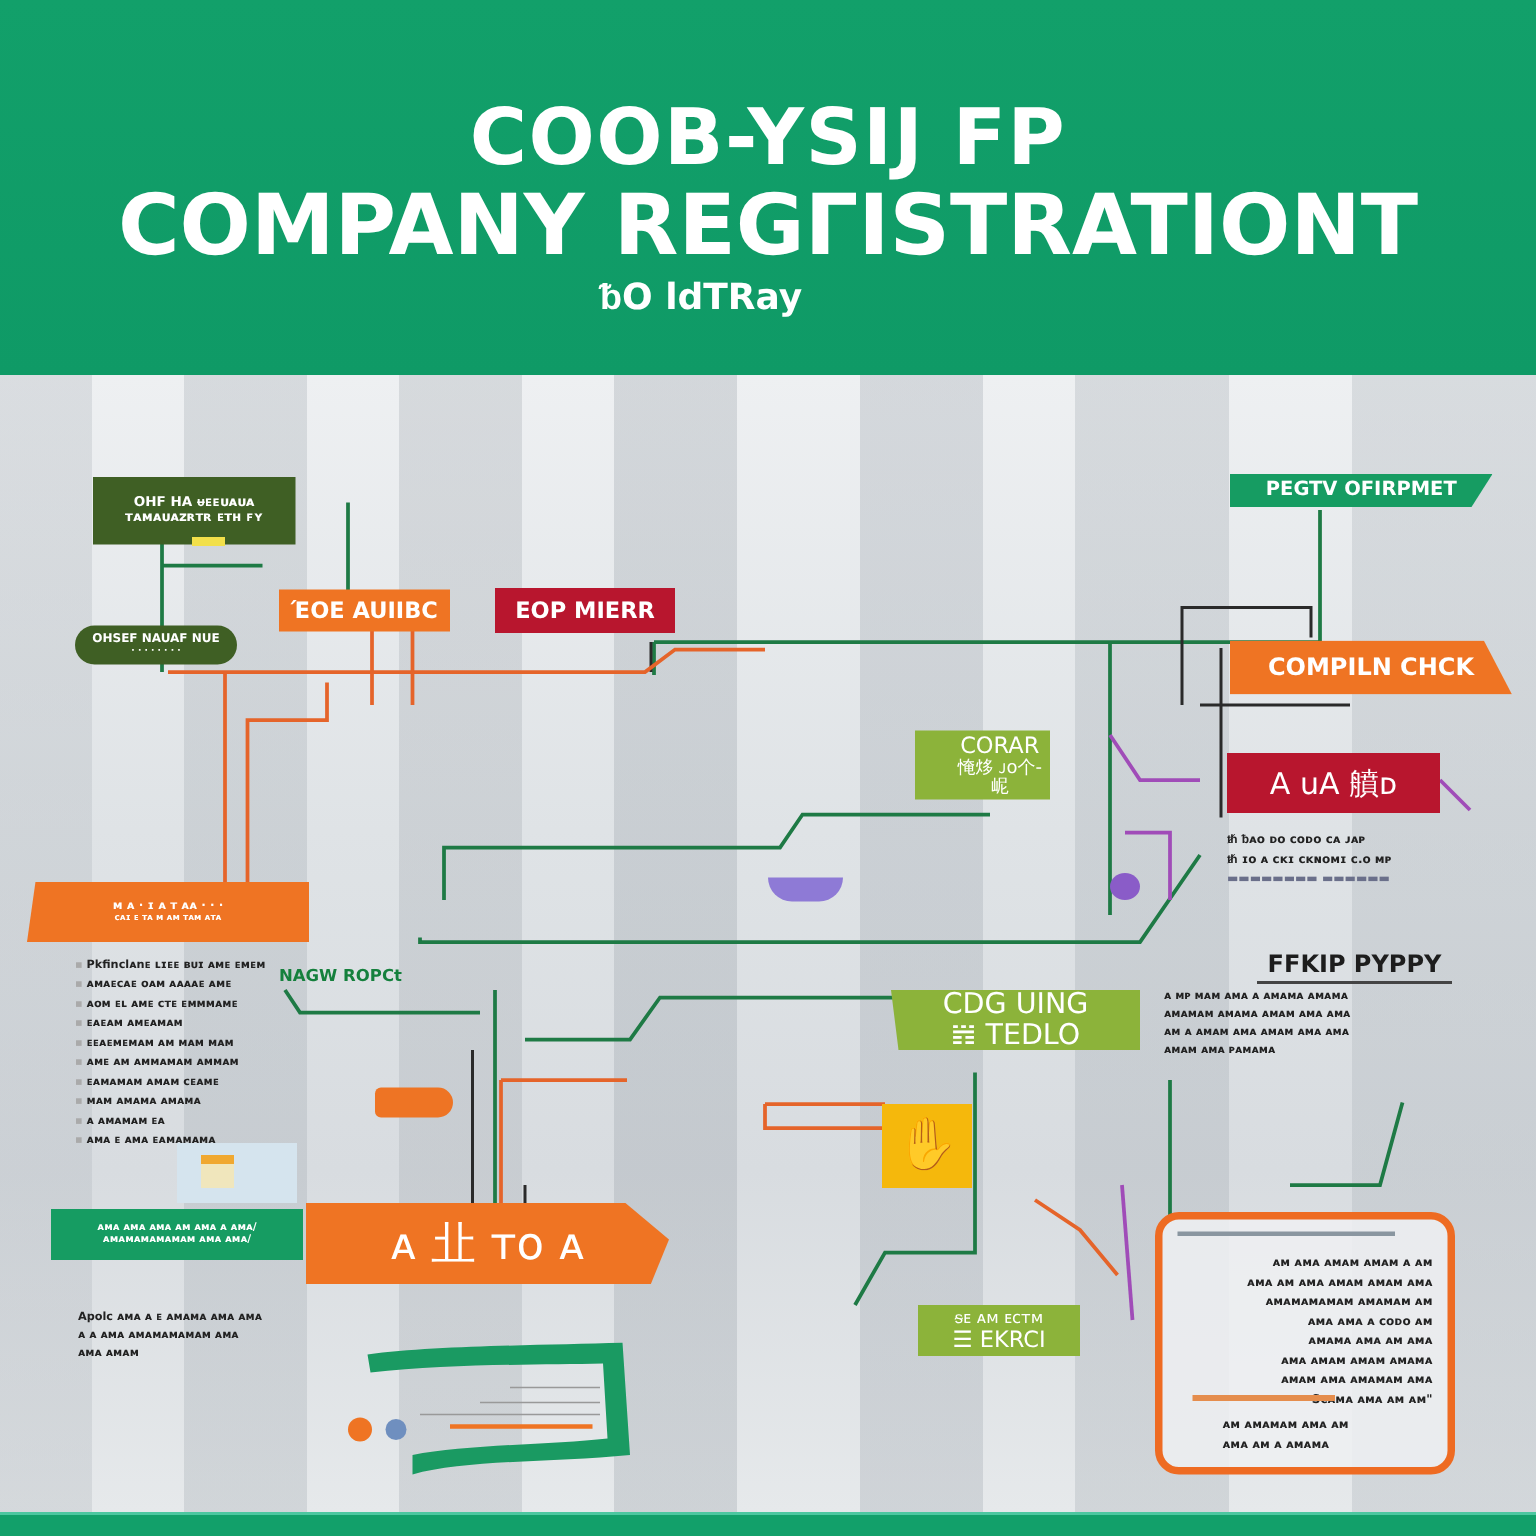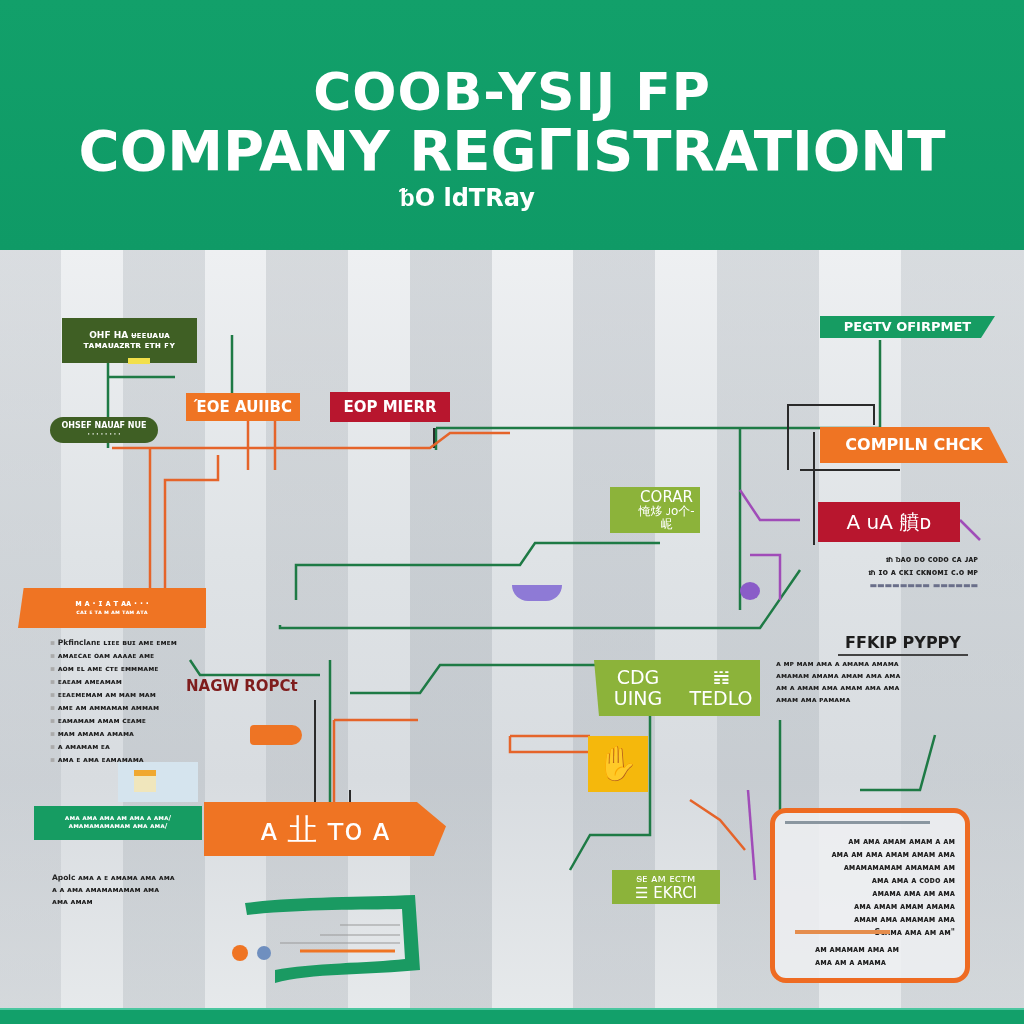--- a/index.html
+++ b/index.html
@@ -143,21 +143,21 @@
   <div>CORAR</div>
   <div style="font-size:12px;">㤿㶴 ᴊᴏ个-㞾</div>
 </div>
 
 <div class="box green" style="left:820px;top:316px;width:175px;height:22px;font-size:13px;clip-path:polygon(0 0,100% 0,92% 100%,0 100%);">PEGTV OFIRPMET</div>
 
 <div class="box orange" style="left:820px;top:427px;width:188px;height:36px;font-size:16px;clip-path:polygon(0 0,90% 0,100% 100%,0 100%);">COMPILN CHCK</div>
 
 <div class="box red" style="left:818px;top:502px;width:142px;height:40px;font-size:20px;font-weight:normal;">A uA 䒈ᴅ</div>
 
-<div class="textblock" style="left:818px;top:553px;width:160px;text-align:right;">
+<div class="textblock" style="left:818px;top:553px;width:160px;text-align:left;">
   <div>ᵺ ᵬᴀᴏ ᴅᴏ ᴄᴏᴅᴏ ᴄᴀ ᴊᴀᴘ</div>
   <div>ᵺ ɪᴏ ᴀ ᴄᴋɪ ᴄᴋɴᴏᴍɪ ᴄ.ᴏ ᴍᴘ</div>
   <div style="color:#6a6f8a;">▬▬▬▬▬▬▬▬ ▬▬▬▬▬▬</div>
 </div>
 
 <div style="position:absolute;left:512px;top:585px;width:50px;height:16px;background:#8e7ad6;border-radius:0 0 30px 30px;"></div>
 <div style="position:absolute;left:740px;top:582px;width:20px;height:18px;background:#8a5cc8;border-radius:50%;"></div>
 
 <div class="box orange" style="left:18px;top:588px;width:188px;height:40px;flex-direction:column;font-size:8px;clip-path:polygon(3% 0,100% 0,100% 100%,0 100%);">
   <div>ᴍ ᴀ · ɪ ᴀ ᴛ ᴀᴀ · · ·</div>
@@ -170,25 +170,25 @@
   <div class="row">ᴀᴏᴍ ᴇʟ ᴀᴍᴇ ᴄᴛᴇ ᴇᴍᴍᴍᴀᴍᴇ</div>
   <div class="row">ᴇᴀᴇᴀᴍ ᴀᴍᴇᴀᴍᴀᴍ</div>
   <div class="row">ᴇᴇᴀᴇᴍᴇᴍᴀᴍ ᴀᴍ ᴍᴀᴍ ᴍᴀᴍ</div>
   <div class="row">ᴀᴍᴇ ᴀᴍ ᴀᴍᴍᴀᴍᴀᴍ ᴀᴍᴍᴀᴍ</div>
   <div class="row">ᴇᴀᴍᴀᴍᴀᴍ ᴀᴍᴀᴍ ᴄᴇᴀᴍᴇ</div>
   <div class="row">ᴍᴀᴍ ᴀᴍᴀᴍᴀ ᴀᴍᴀᴍᴀ</div>
   <div class="row">ᴀ ᴀᴍᴀᴍᴀᴍ ᴇᴀ</div>
   <div class="row">ᴀᴍᴀ ᴇ ᴀᴍᴀ ᴇᴀᴍᴀᴍᴀᴍᴀ</div>
 </div>
 
-<div class="box" style="left:186px;top:675px;width:140px;height:22px;font-size:15px;color:#7f1d1d;justify-content:flex-start;">NAGW ROPCt</div>
+<div class="box" style="left:186px;top:640px;width:140px;height:22px;font-size:11px;color:#15803d;justify-content:flex-start;">NAGW ROPCt</div>
 
 <div style="position:absolute;left:250px;top:725px;width:52px;height:20px;background:#ee7424;border-radius:4px 10px 10px 4px;"></div>
 
-<div class="box lime" style="left:594px;top:660px;width:166px;height:56px;flex-direction:row;font-size:19px;font-weight:normal;clip-path:polygon(0 0,100% 0,100% 100%,3% 100%);">
+<div class="box lime" style="left:594px;top:660px;width:166px;height:40px;flex-direction:column;font-size:19px;font-weight:normal;clip-path:polygon(0 0,100% 0,100% 100%,3% 100%);">
   <div>CDG UING</div>
   <div>𝍀 TEDLO</div>
 </div>
 
 <div class="box yellow" style="left:588px;top:736px;width:60px;height:56px;font-size:34px;">
   <span>✋</span>
 </div>
 
 <div class="box" style="left:838px;top:632px;width:130px;height:24px;font-size:16px;color:#1d1d1d;border-bottom:2px solid #444;">FFKIP PYPPY</div>
 <div class="textblock" style="left:776px;top:658px;width:200px;font-size:7.5px;line-height:12px;">

